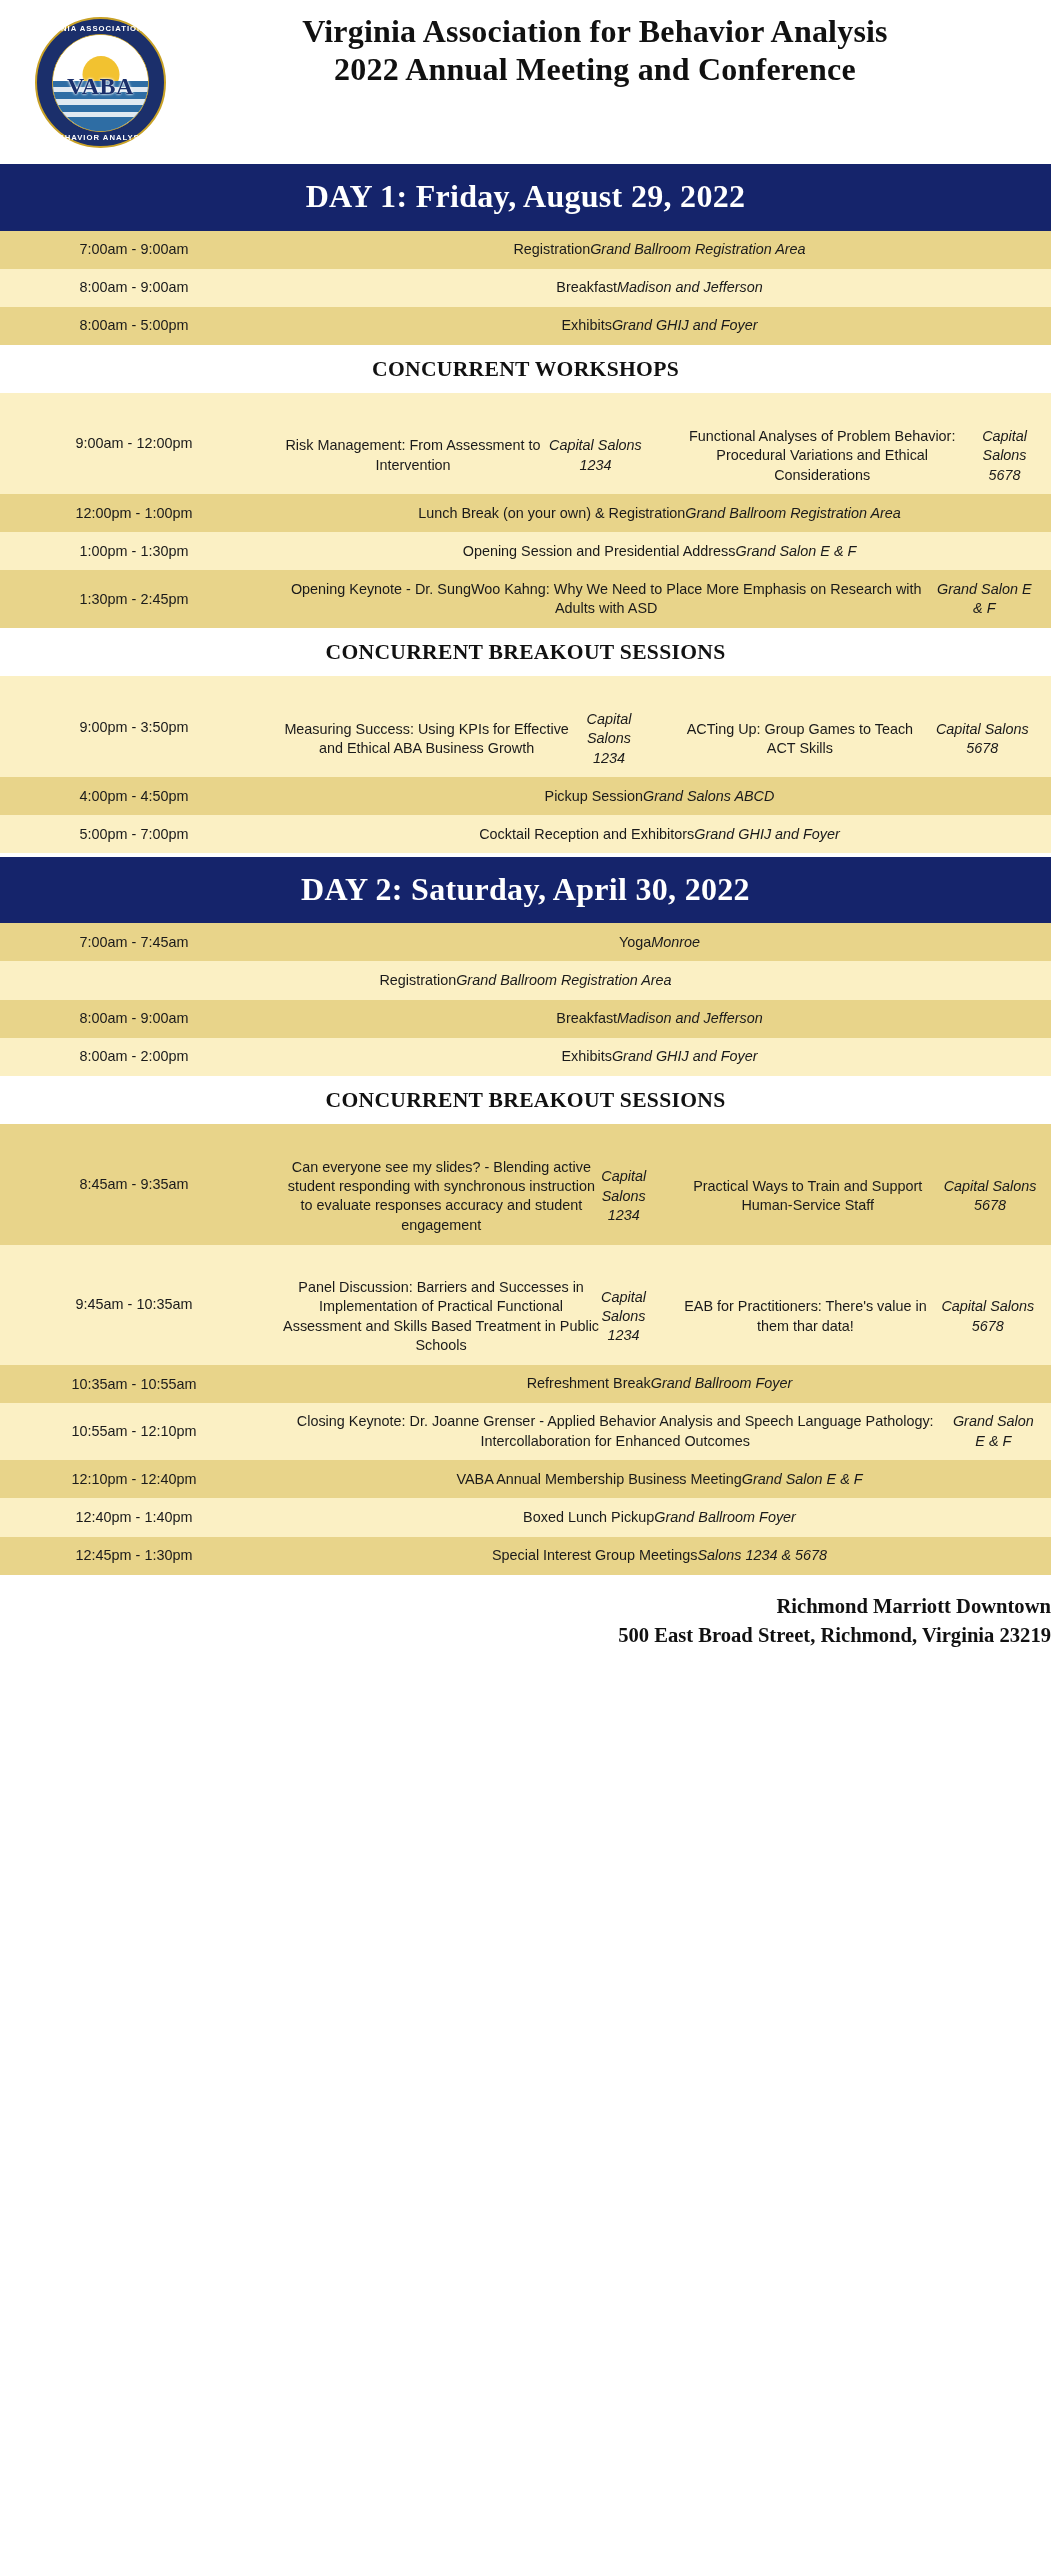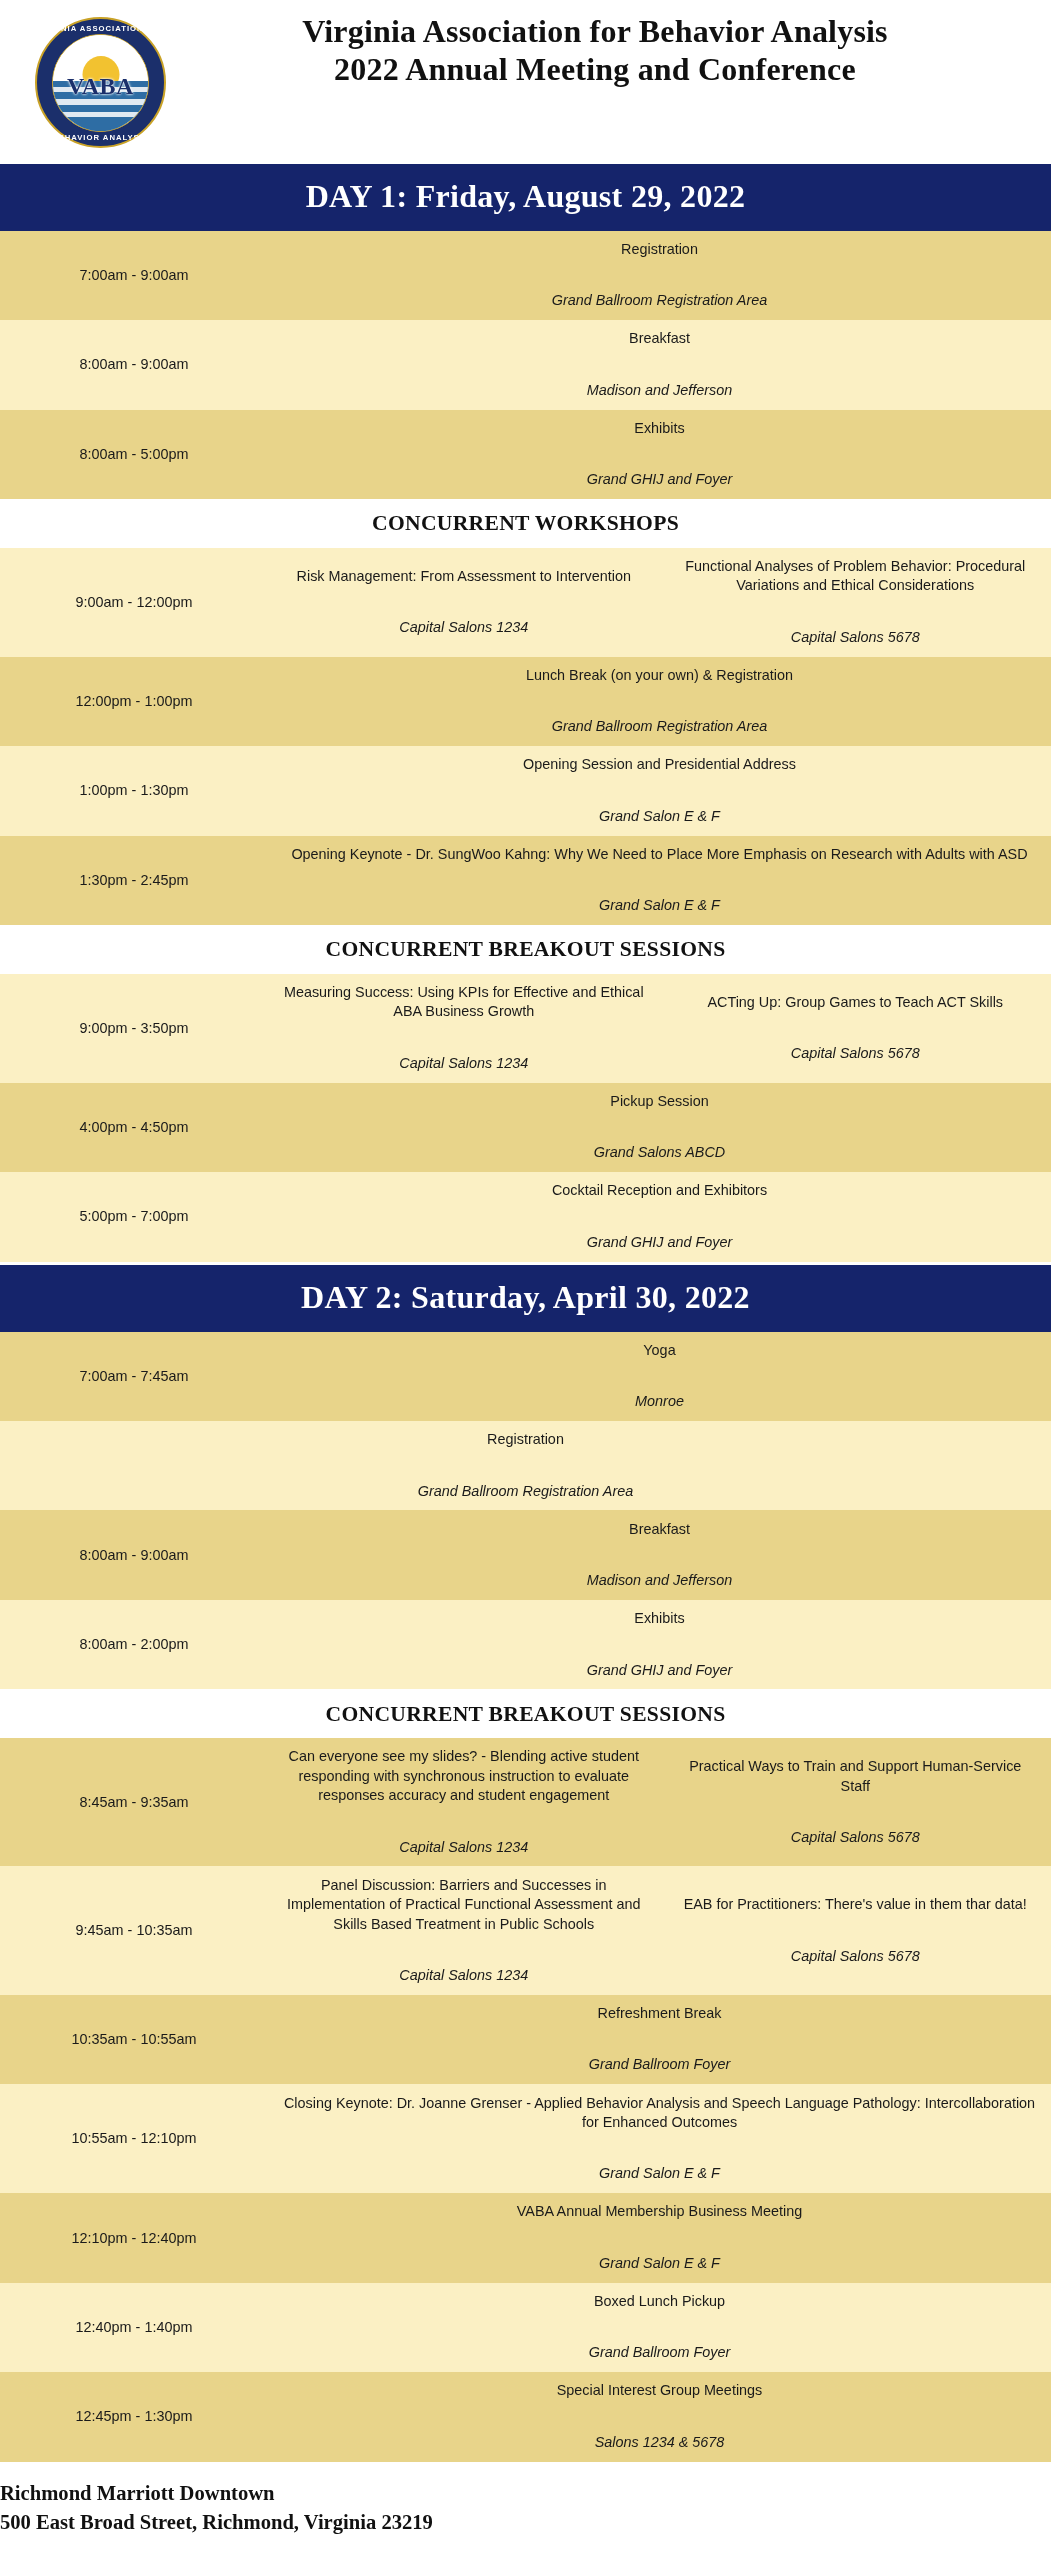--- a/index.html
+++ b/index.html
@@ -147,59 +147,59 @@
     font-size: 14.4px;
     color: #1a1a1a;
     padding: 9.3px 6.2px;
     line-height: 1.3;
   }
   .detail-cell {
     flex: 1;
     display: flex;
     align-items: center;
     justify-content: center;
-    flex-direction: column;
+    flex-direction: row;
     text-align: center;
     padding: 9.3px 13.4px;
     line-height: 1.35;
-    gap: 32px;
   }
   .detail-cell .dtitle {
     font-size: 14.4px;
     color: #1a1a1a;
   }
   .detail-cell .dloc {
     font-size: 14.4px;
     font-style: italic;
     color: #1a1a1a;
   }
   .split {
     flex: 1;
     display: flex;
+    margin-top: 24px;
   }
   .split > .detail-cell {
     flex: 1 1 50%;
   }
 
   
   .section-head {
     background: #ffffff;
     text-align: center;
     font-family: "Liberation Serif", serif;
     font-size: 21.6px;
     font-weight: bold;
     color: #111111;
     padding: 12.4px 0 11.3px 0;
     letter-spacing: 0.3px;
   }
 
   
   .footer {
     background: #ffffff;
-    text-align: left;
+    text-align: right;
     padding: 17.5px 0 20.6px 0;
   }
   .footer div {
     font-family: "Liberation Serif", serif;
     font-weight: bold;
     font-size: 20.6px;
     color: #111111;
     line-height: 1.4;
   }
   .spacer-white { height: 3.1px; background: #ffffff; }

